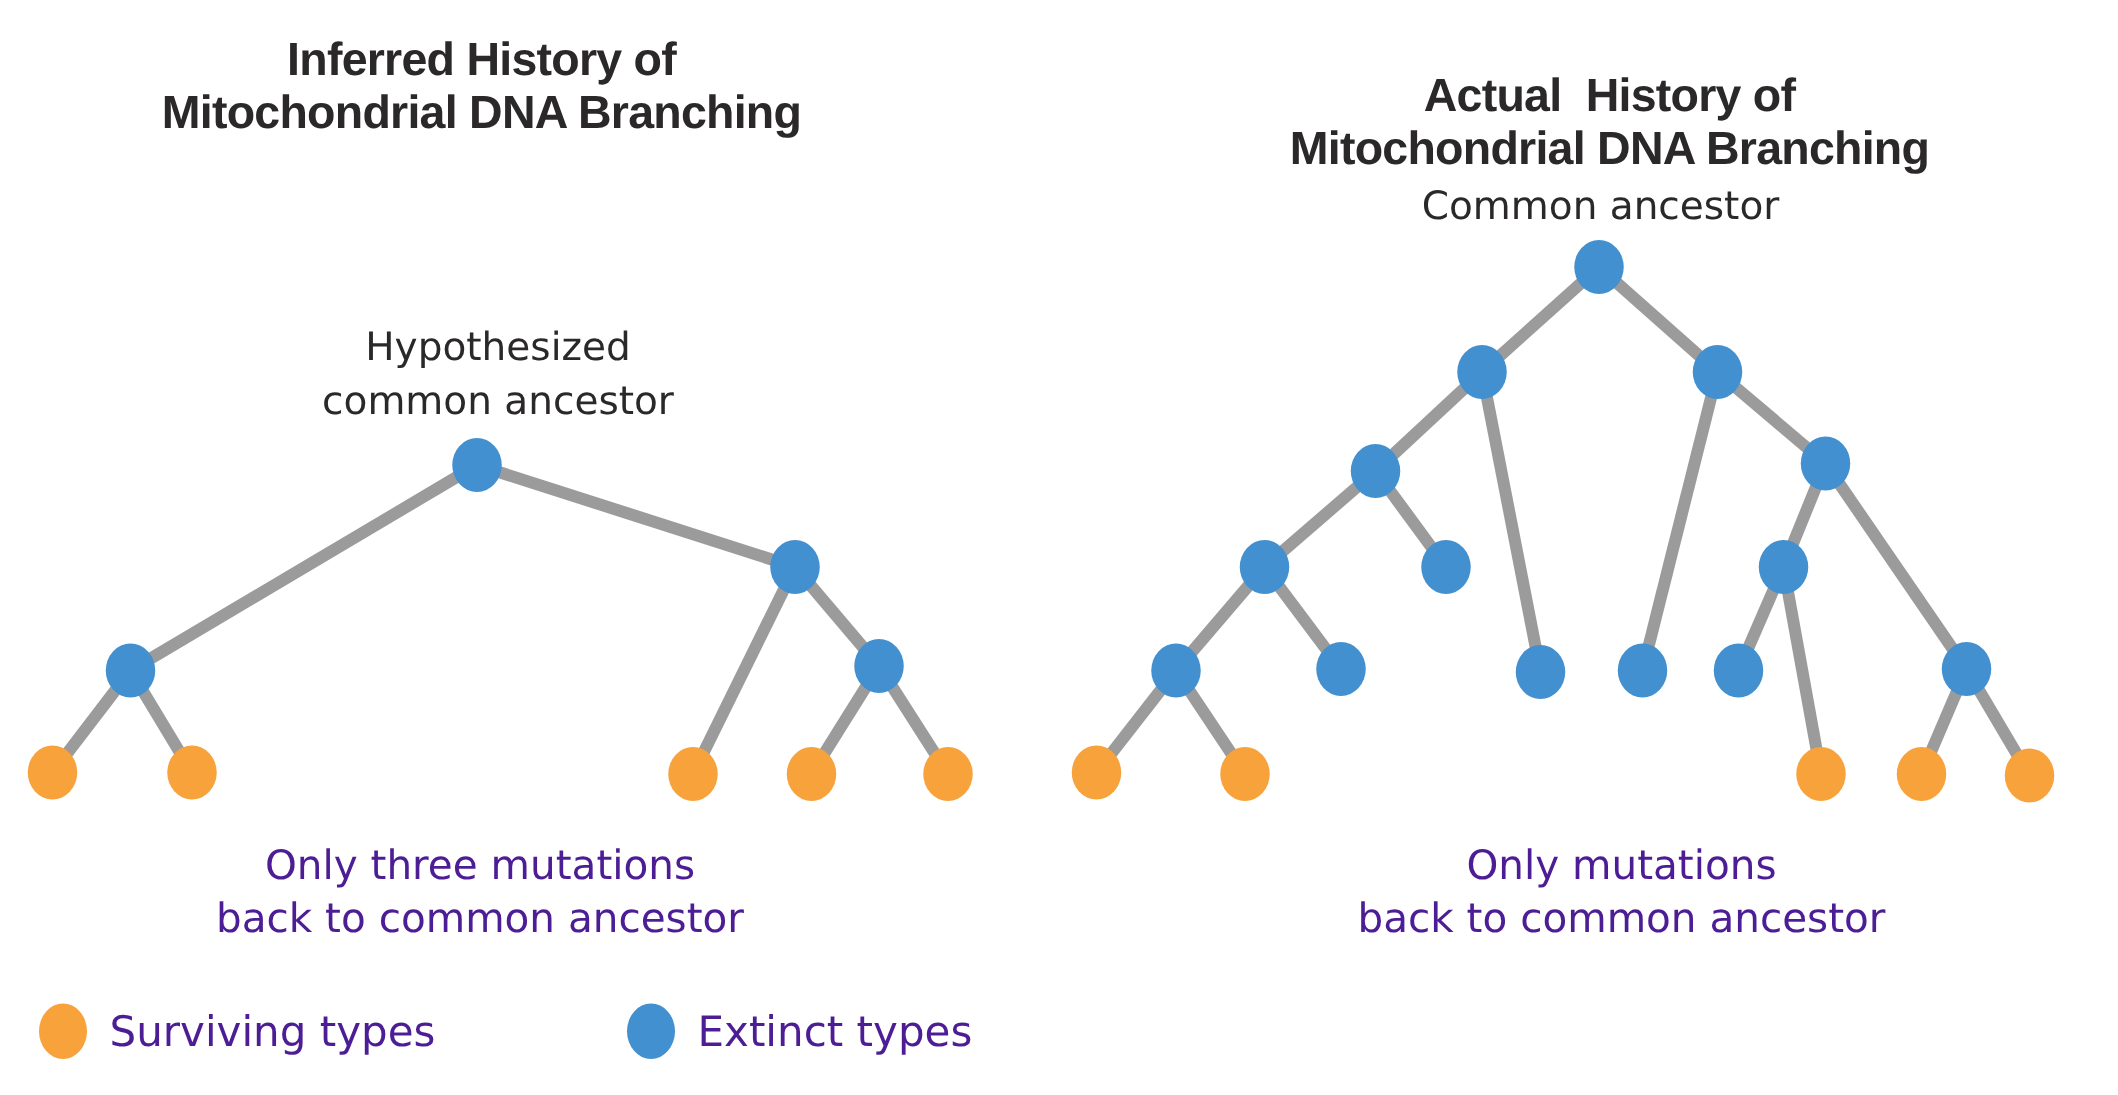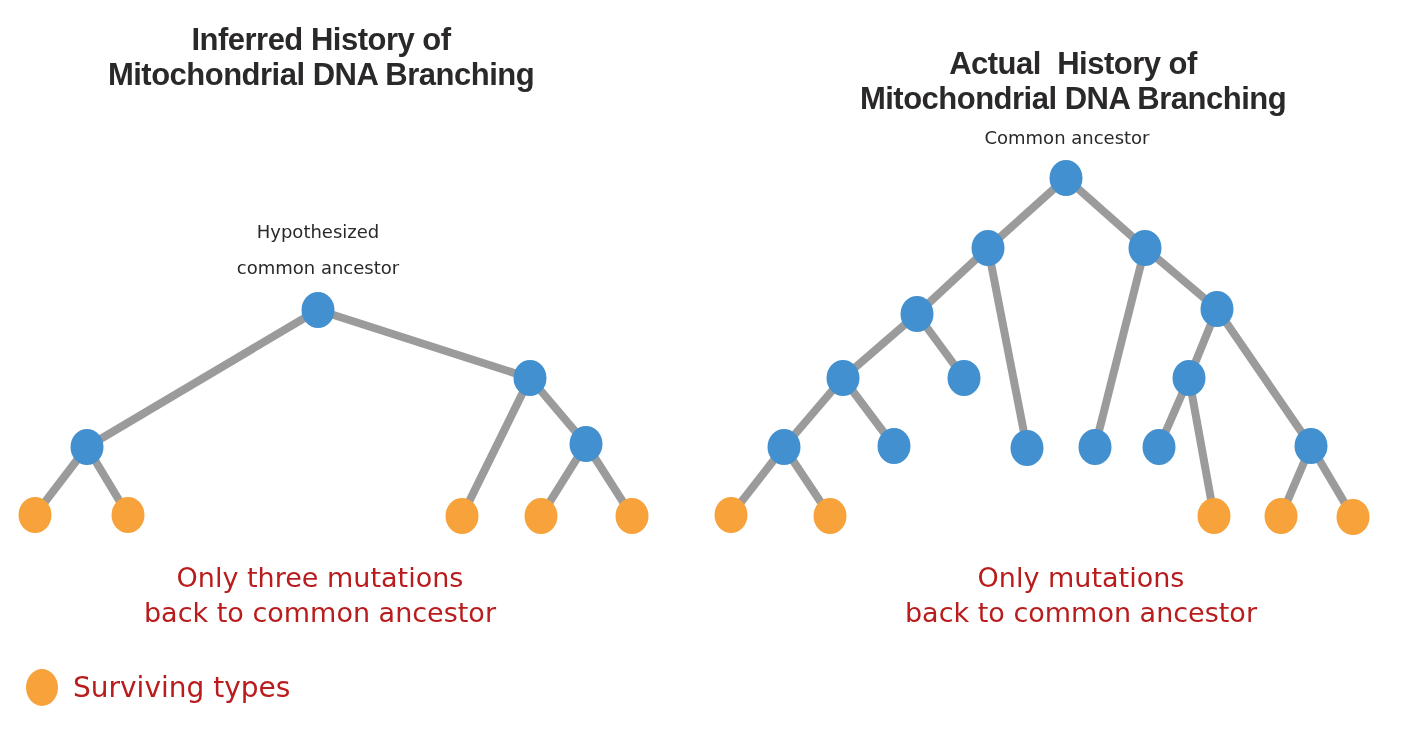--- a/index.html
+++ b/index.html
@@ -27,38 +27,38 @@
     color: #2b2829;
   }
   .title.left  { left: 1px;   width: 640px; }
   .title.right { left: 753px; width: 640px; margin-top: 24px; }
 
   .node-label {
     position: absolute;
     text-align: center;
     font-family: "DejaVu Sans", sans-serif;
     font-weight: normal;
-    font-size: 18px;
+    font-size: 26px;
     line-height: 36px;
     white-space: pre-wrap;
     color: #2b2829;
   }
-  .node-label.hypothesized { left: 118px; width: 400px; top: 214px; text-align: center; }
+  .node-label.hypothesized { left: 132px; width: 400px; top: 214px; text-align: center; }
   .node-label.common       { left: 867px; width: 400px; top: 120px; }
 
   .caption {
     position: absolute;
     top: 560px;
     text-align: center;
     font-family: "DejaVu Sans", sans-serif;
     font-weight: normal;
     font-size: 27px;
     line-height: 35px;
     white-space: pre-wrap;
-    color: #b91c1c;
+    color: #4c1d95;
   }
   .caption.left-cap  { left: 70px;  width: 500px; }
   .caption.right-cap { left: 831px; width: 500px; }
 
   .legend-item {
     position: absolute;
     display: flex;
     align-items: center;
   }
   .legend-item.surviving { left: 26px;  top: 669px; }
@@ -68,21 +68,21 @@
     width: 32px;
     height: 37px;
     border-radius: 50%;
     flex: 0 0 auto;
   }
   .legend-label {
     margin-left: 15px;
     font-family: "DejaVu Sans", sans-serif;
     font-size: 28px;
     font-weight: normal;
-    color: #b91c1c;
+    color: #4c1d95;
     white-space: nowrap;
   }
 </style>
 </head>
 <body>
 
 <div class="canvas">
 
   <svg id="tree-svg" width="1412" height="730" viewBox="0 0 1412 730">
       <line x1="318" y1="310" x2="87" y2="447" stroke="#9B9B9B" stroke-width="8"></line>
@@ -156,14 +156,18 @@
 back to common ancestor</div>
 
   <div class="caption right-cap">Only mutations
 back to common ancestor</div>
 
   <div class="legend-item surviving">
     <span class="dot" style="background-color: rgb(247, 162, 59);"></span>
     <span class="legend-label">Surviving types</span>
   </div>
 
+  <div class="legend-item extinct">
+    <span class="dot" style="background-color: rgb(66, 144, 207);"></span>
+    <span class="legend-label">Extinct types</span>
+  </div>
 
 </div>
 
 </body></html>

